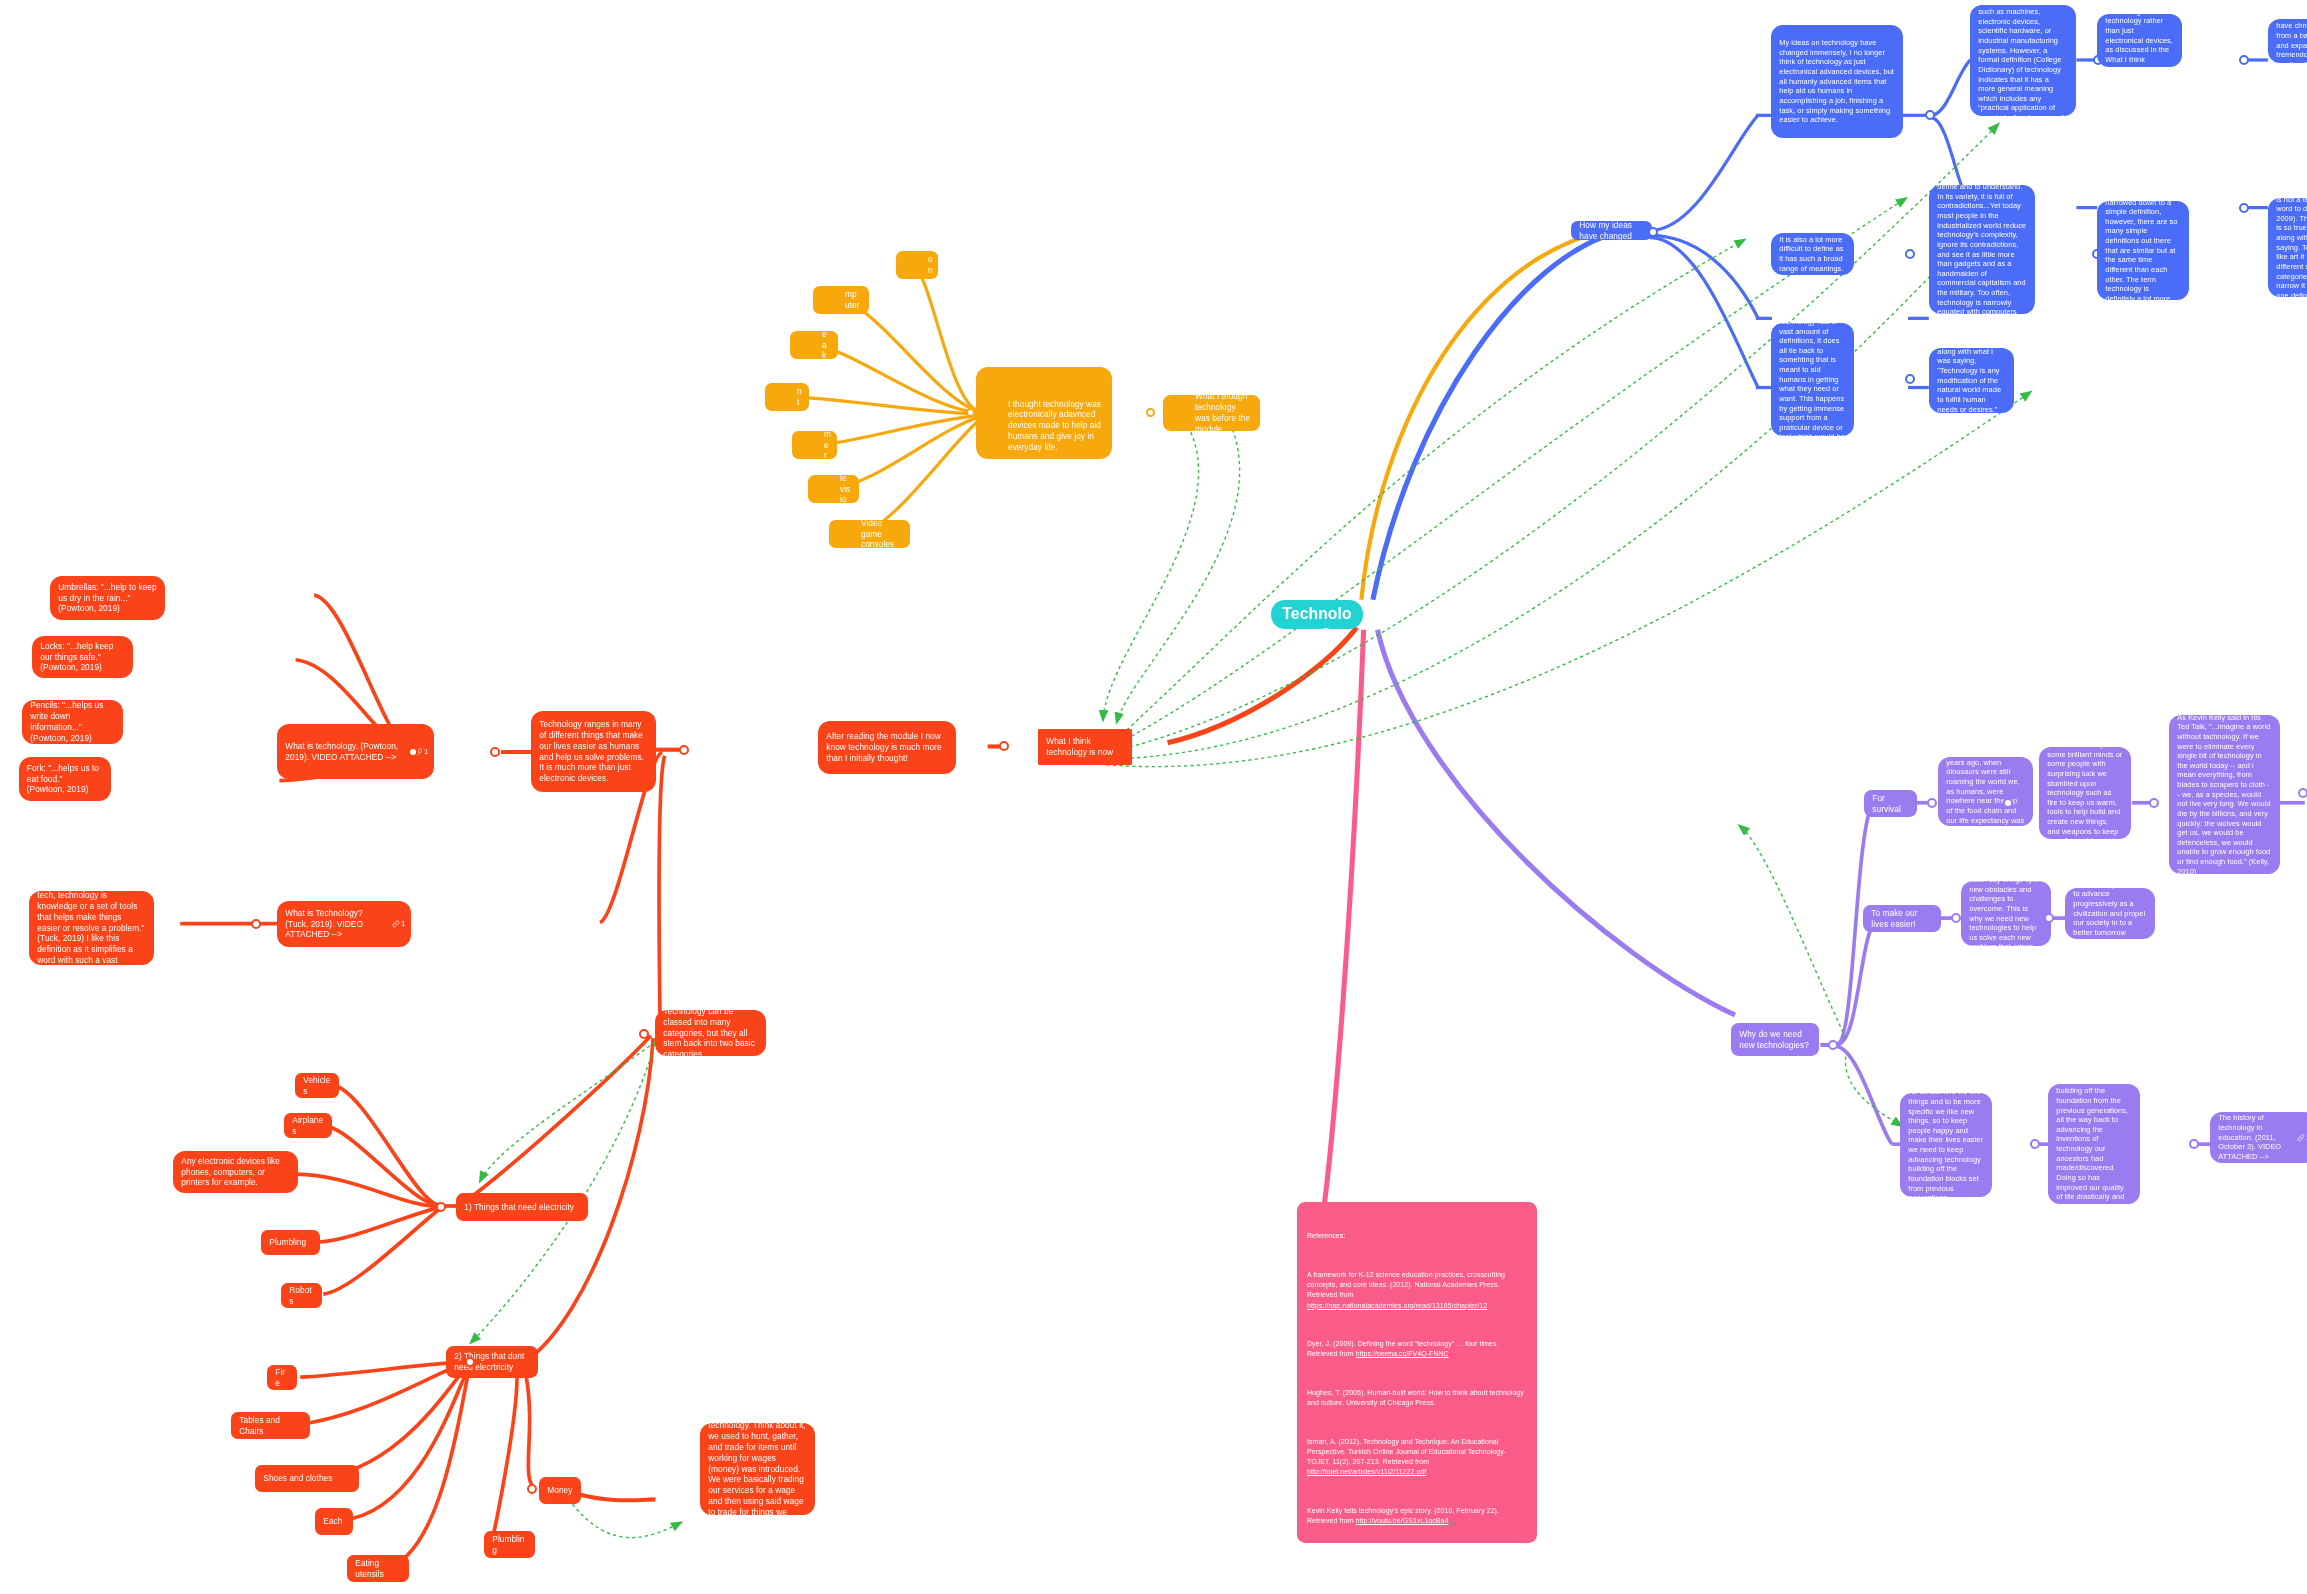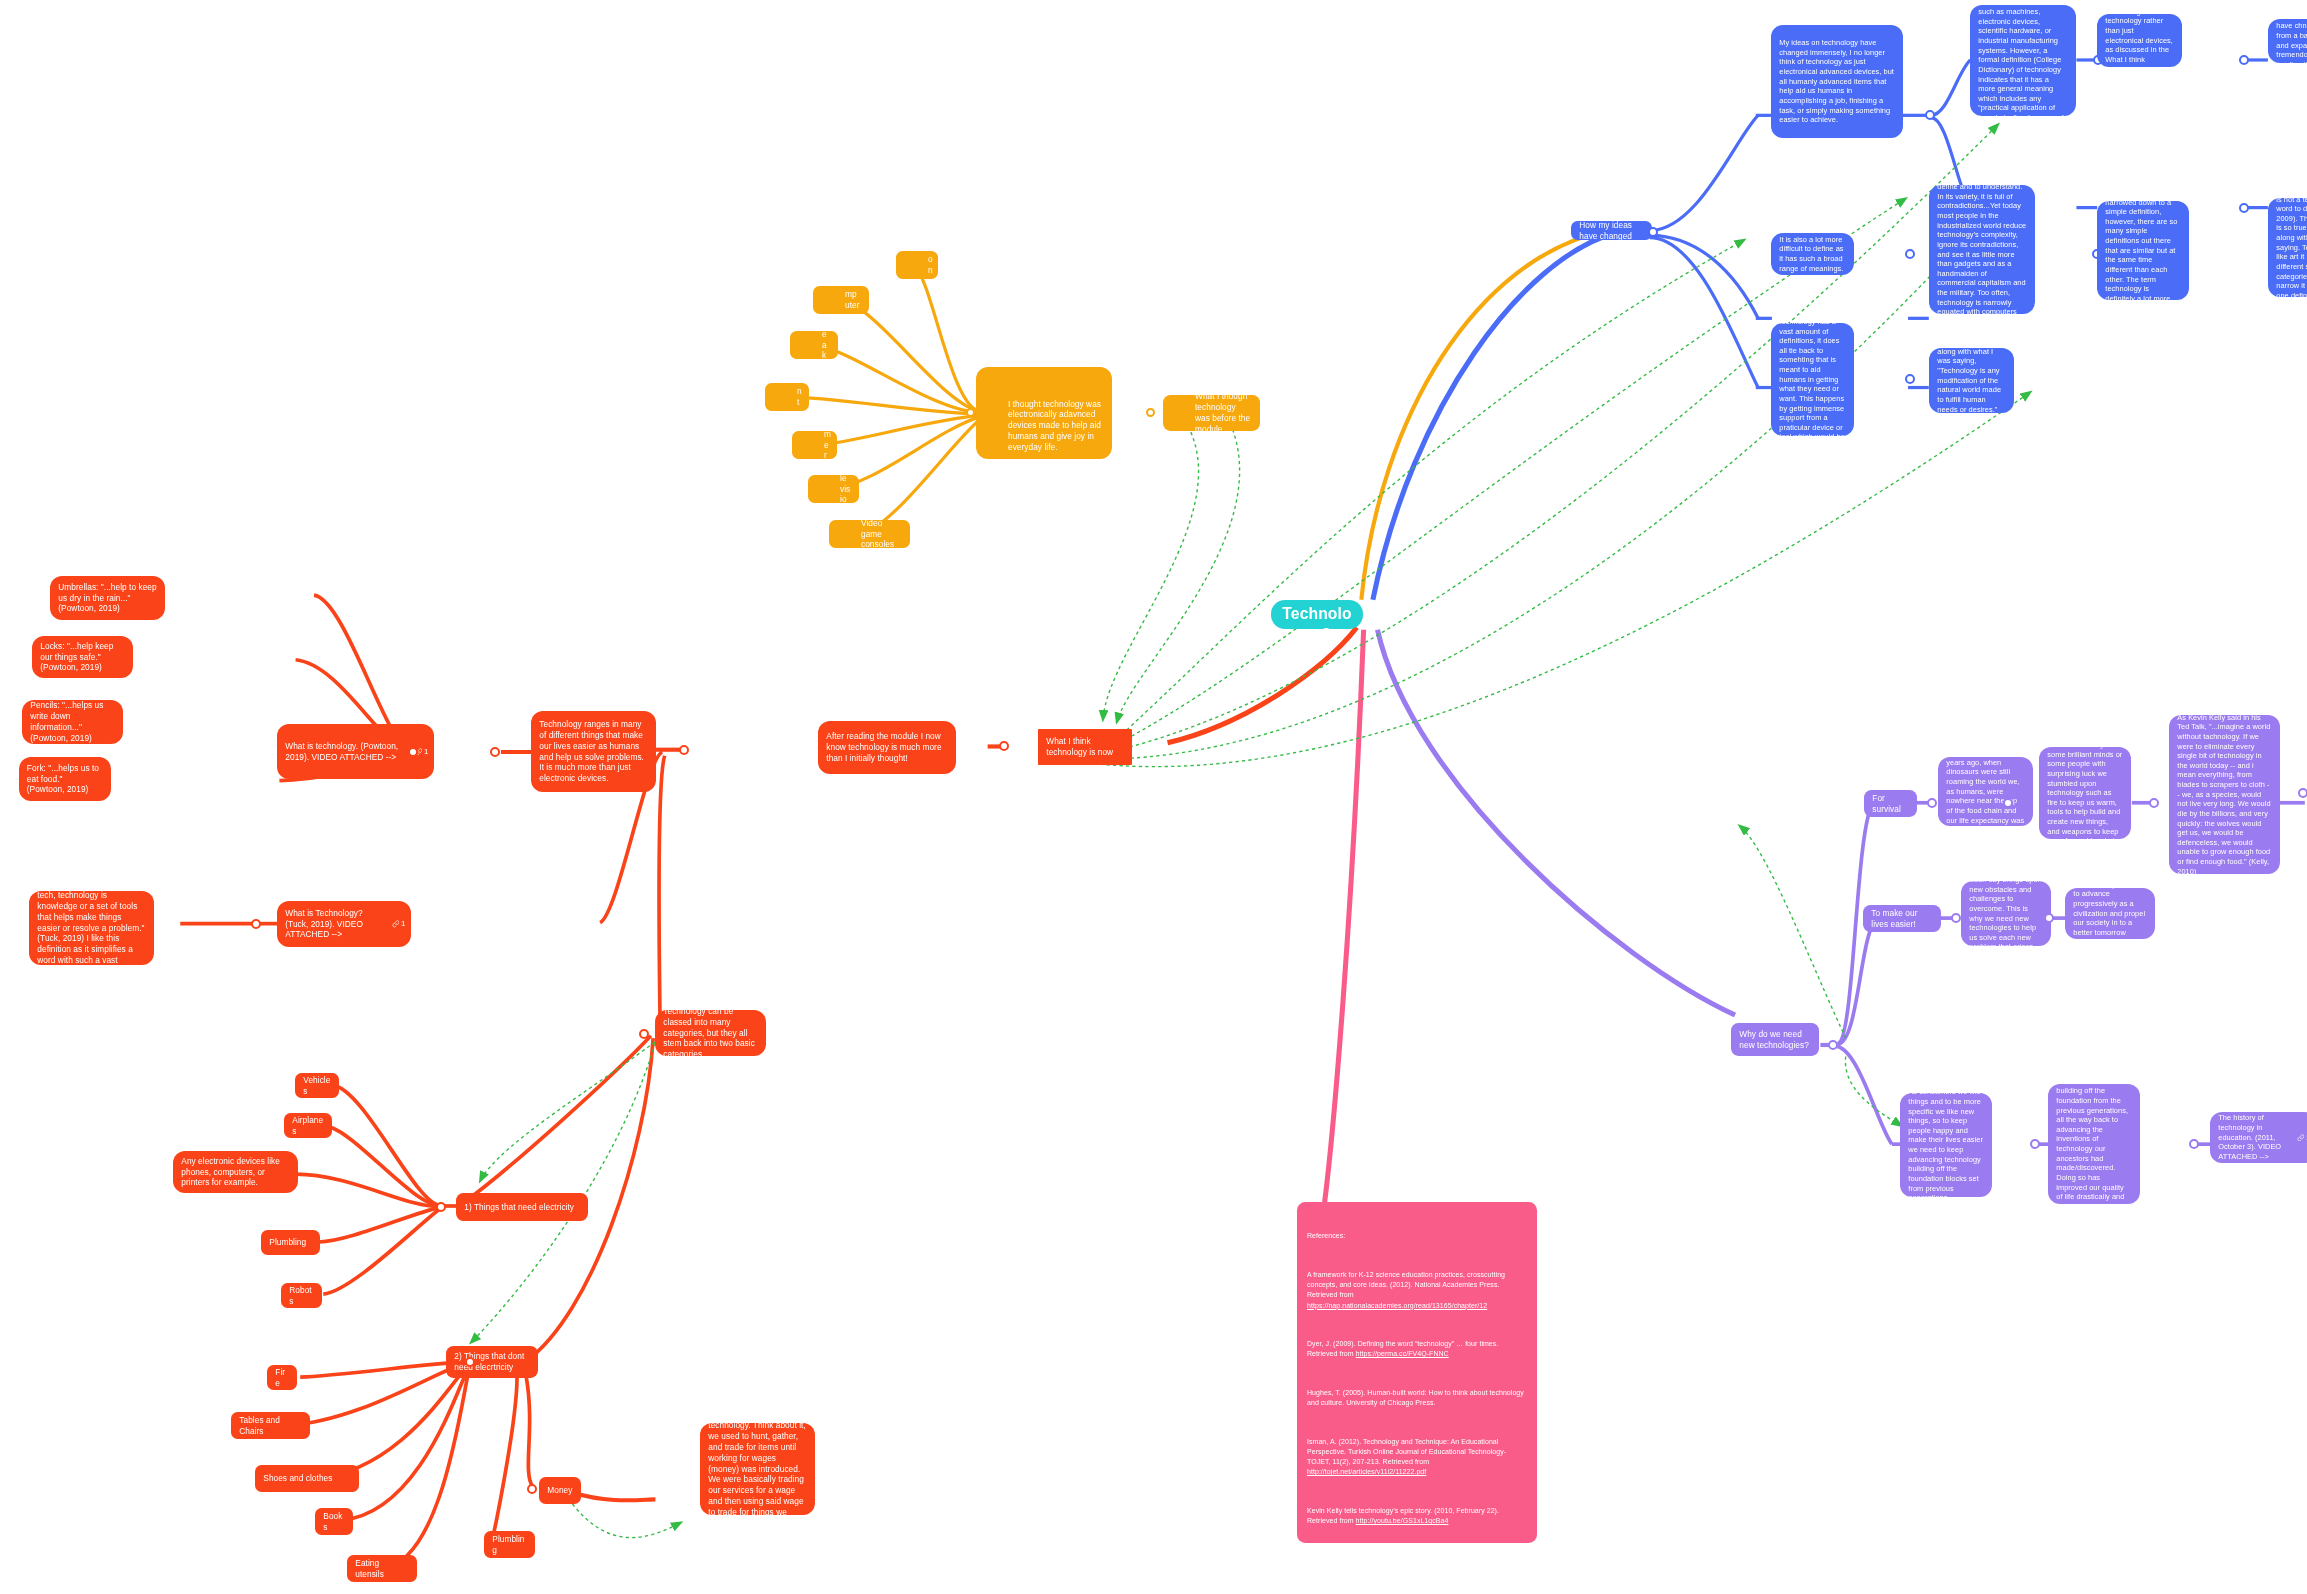--- a/index.html
+++ b/index.html
@@ -388,23 +388,23 @@
   <div class="node red s-md" style="left:267px; top:1365px; width:30px; height:25px; border-radius:6.5px;">
     <span class="txt">Fire</span>
   </div>
   <div class="node red s-md" style="left:231px; top:1412px; width:79px; height:27px; border-radius:6.5px;">
     <span class="txt">Tables and Chairs</span>
   </div>
   <div class="node red s-md" style="left:255px; top:1465px; width:104px; height:27px; border-radius:6.5px;">
     <span class="txt">Shoes and clothes</span>
   </div>
   <div class="node red s-md" style="left:315px; top:1508px; width:38px; height:27px; border-radius:6.5px;">
-    <span class="txt">Books</span>
-  </div>
-  <div class="node red s-md" style="left:347px; top:1555px; width:70px; height:27px; border-radius:6.5px;">
+    <span class="txt">Each</span>
+  </div>
+  <div class="node red s-md" style="left:347px; top:1555px; width:62px; height:27px; border-radius:6.5px;">
     <span class="txt">Eating utensils</span>
   </div>
   <div class="node red s-md" style="left:484px; top:1531px; width:51px; height:27px; border-radius:6.5px;">
     <span class="txt">Plumbling</span>
   </div>
   <div class="node red s-md" style="left:539px; top:1477px; width:42px; height:27px; border-radius:6.5px;">
     <span class="txt">Money</span>
   </div>
   <div class="port red-p" style="left:527px; top:1484px; width:10px; height:10px;"></div>
 

